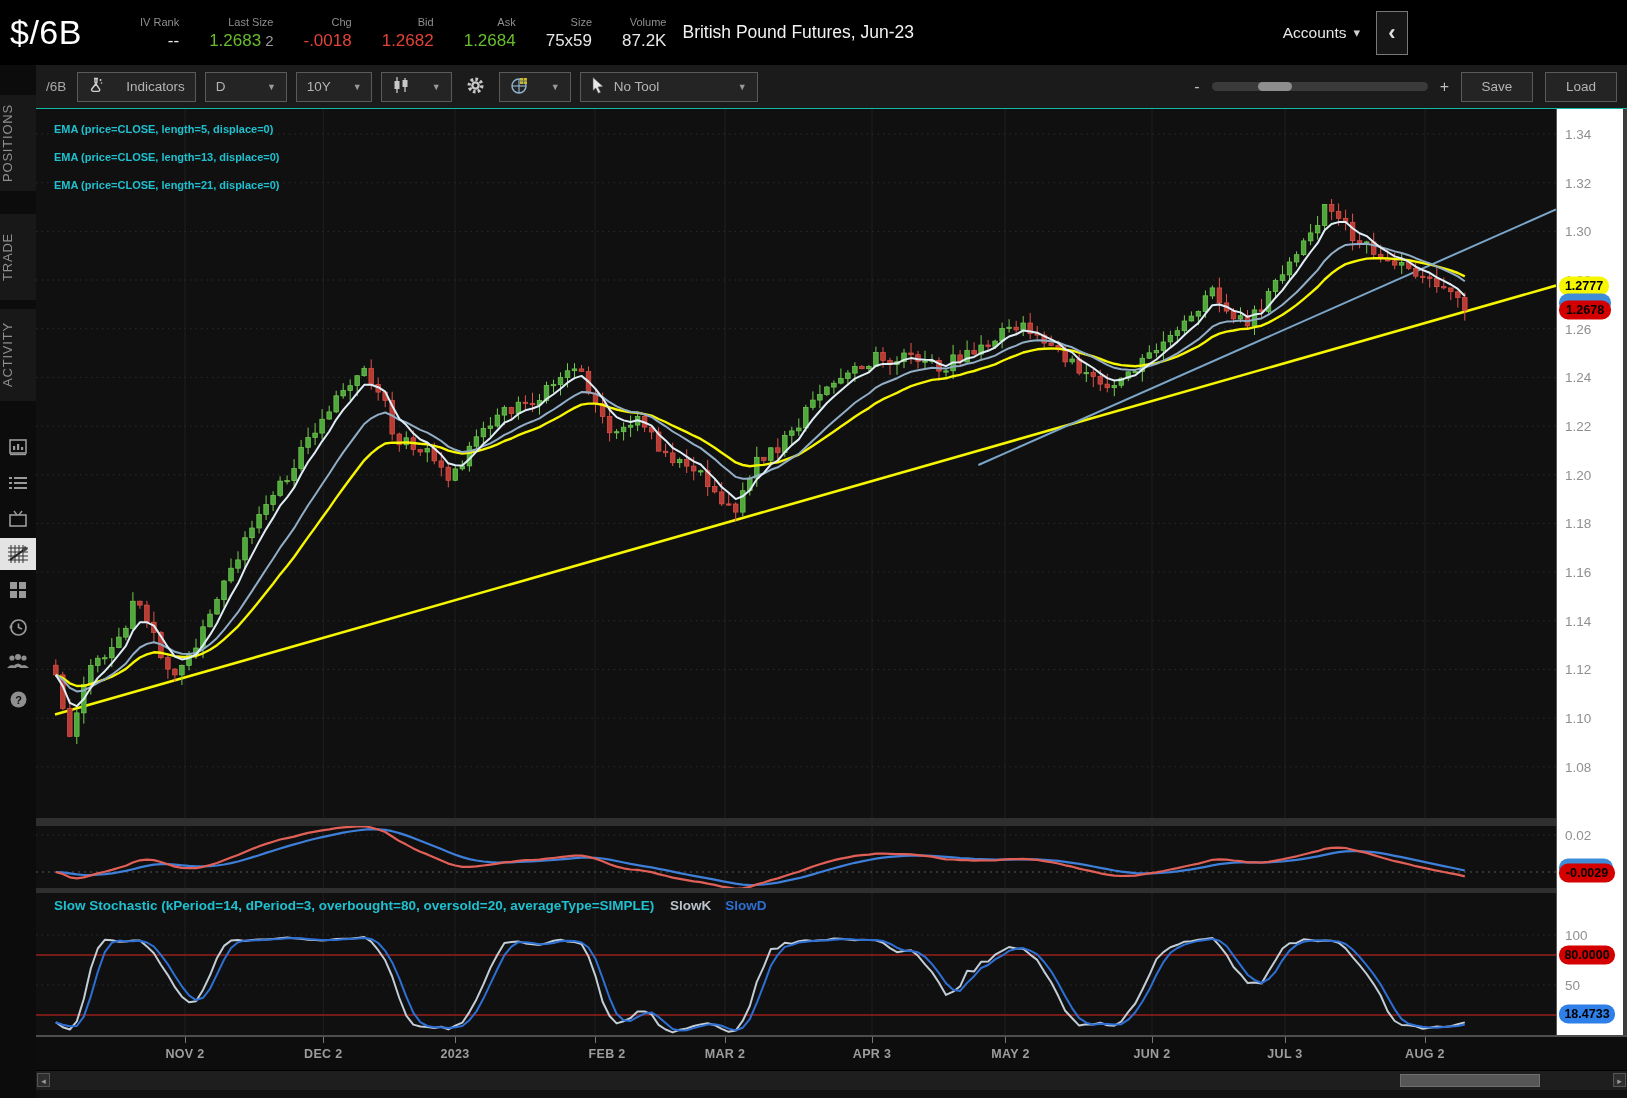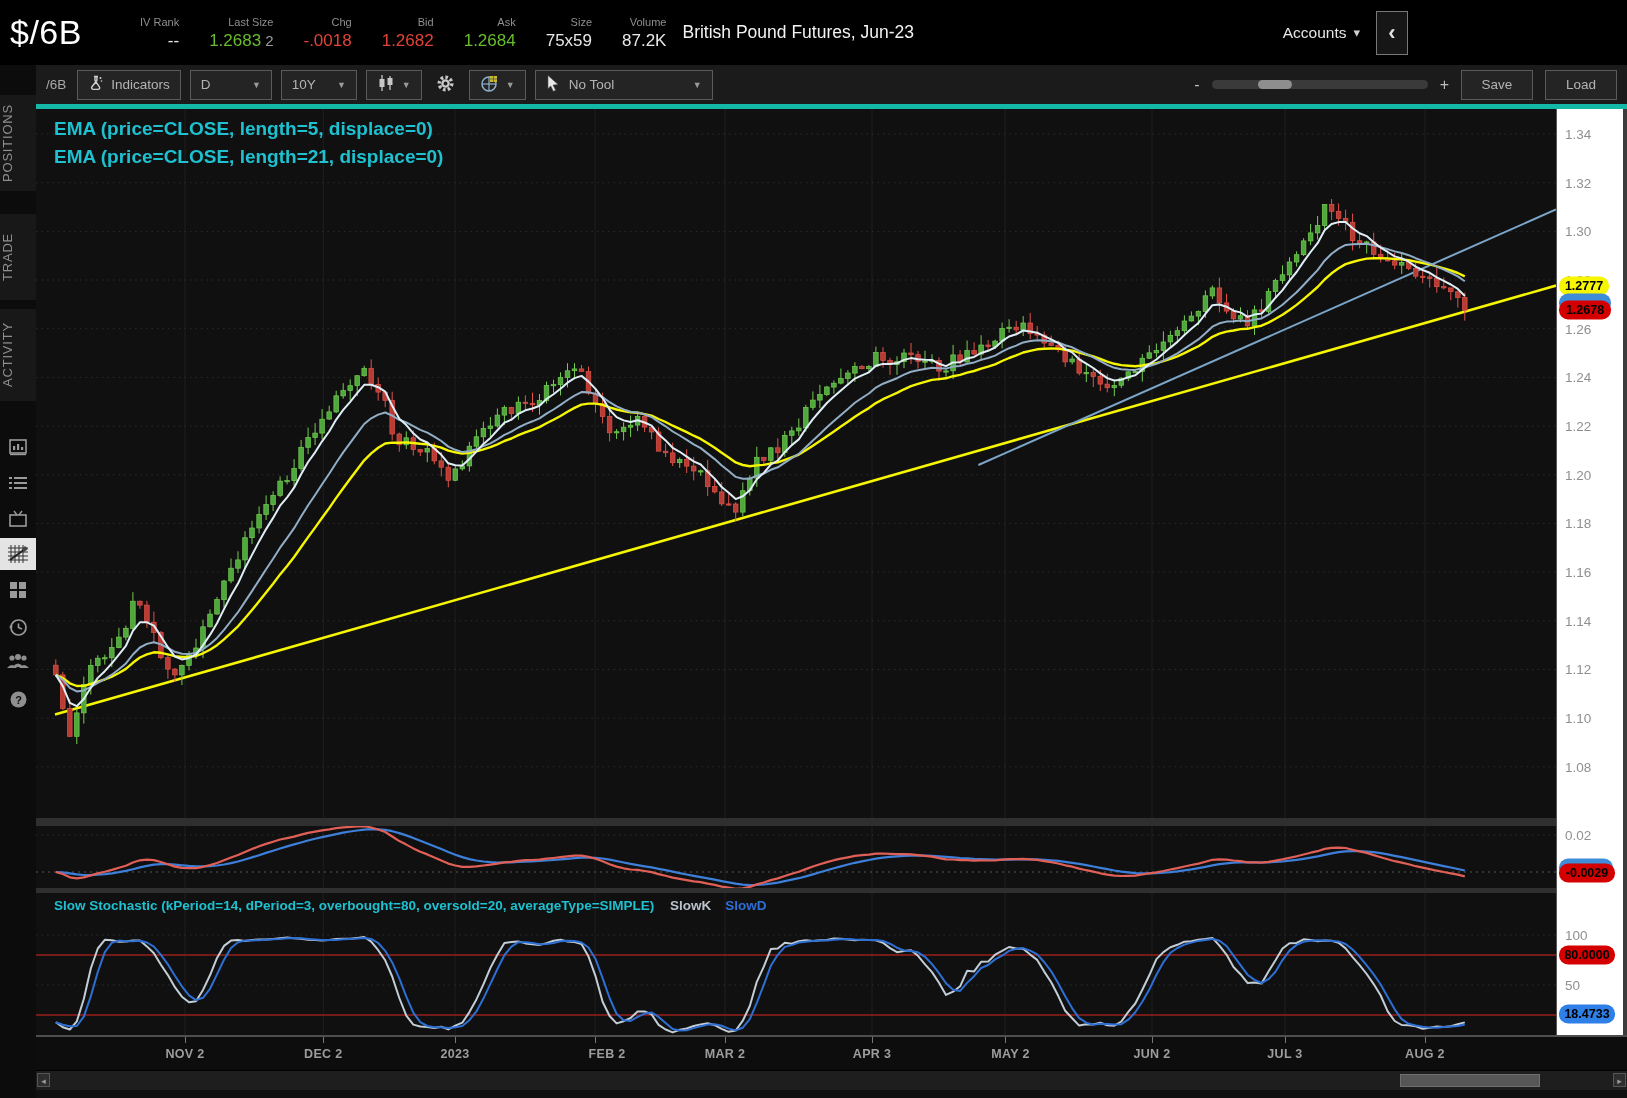--- a/index.html
+++ b/index.html
@@ -28,41 +28,41 @@
             font-size:13px;letter-spacing:.8px;cursor:pointer;border-left:1px solid #000;}
   .side-icon{position:absolute;left:0;width:36px;height:32px;display:flex;align-items:center;justify-content:center;cursor:pointer;}
   .side-icon svg{display:block;}
   .side-icon.active{background:#e4e4e4;}
 
   
   #chart-area{position:absolute;left:36px;top:65px;width:1591px;height:1033px;background:#101010;}
 
   
   #toolbar{position:absolute;left:0;top:0;width:1591px;height:44px;background:var(--toolbar_bg);
-           display:flex;align-items:center;gap:9px;padding:0 10px;box-sizing:border-box;border-bottom:5px solid #14b8a6;}
+           display:flex;align-items:center;gap:9px;padding:0 10px;box-sizing:border-box;border-bottom:1px solid #14b8a6;}
   .tb-sym{color:#a8a8a8;font-size:13.5px;margin-right:2px;}
   .tbtn{background:#242424;border:1px solid #5a5a5a;color:#b4b4b4;height:30px;box-sizing:border-box;
-        display:inline-flex;align-items:center;gap:7px;padding:0 10px;font-size:13.5px;cursor:pointer;}
+        display:inline-flex;align-items:center;gap:22px;padding:0 10px;font-size:13.5px;cursor:pointer;}
   .tbtn.noborder{border-color:transparent;background:transparent;padding:0 4px;}
   .tri{font-size:9px;color:#9a9a9a;}
   .tb-right{margin-left:auto;display:flex;align-items:center;gap:12px;}
   .zoomsign{color:#bdbdbd;font-size:16px;}
   .slider{position:relative;width:216px;height:9px;background:#3a3a3a;border-radius:5px;cursor:pointer;}
   .slider .thumb{position:absolute;left:46px;top:0;width:34px;height:9px;background:#8e8e8e;border-radius:5px;}
   .tbtn.wide{width:72px;justify-content:center;}
 
   
   #main-svg{position:absolute;left:0;top:44px;}
   #macd-svg{position:absolute;left:0;top:761px;}
   #stoch-svg{position:absolute;left:0;top:828px;}
   .divider{position:absolute;left:0;width:1591px;background:#2f2f2f;}
   #div1{top:753px;height:8px;} #div2{top:823px;height:5px;}
 
   #ema-labels{position:absolute;left:18px;top:50px;}
-  #ema-labels div{color:var(--cyan);font-size:19px;font-weight:bold;height:28px;line-height:28px;}
+  #ema-labels div{color:var(--cyan);font-size:11px;font-weight:bold;height:28px;line-height:28px;}
   .study-label{position:absolute;left:18px;font-size:13.5px;font-weight:bold;white-space:nowrap;z-index:3;}
   #macd-label{top:765px;} #stoch-label{top:833px;}
   .study-label .main{color:var(--cyan);}
   .study-label .val{color:var(--macd_value);margin-left:10px;}
   .study-label .avg{color:var(--macd_avg);margin-left:10px;}
   .study-label .zero{color:#9a9a9a;margin-left:10px;}
   .study-label .sk{color:#b9c2ca;margin-left:12px;}
   .study-label .sd{color:#2e6fd4;margin-left:10px;}
 
   
@@ -715,20 +715,21 @@
         <line x1="1421.8" y1="181.3" x2="1421.8" y2="198.6" stroke="#e0534a" stroke-width="1"></line>
         <rect x="1419.5" y="182.8" width="4.6" height="5.7" fill="#b83c34" stroke="#e0534a" stroke-width=".7"></rect>
         <line x1="1428.8" y1="183.7" x2="1428.8" y2="211.6" stroke="#e0534a" stroke-width="1"></line>
         <rect x="1426.5" y="188.5" width="4.6" height="12.7" fill="#b83c34" stroke="#e0534a" stroke-width=".7"></rect>
         <polyline points="19.8,565.9 26.8,569.0 33.8,574.3 40.8,577.0 47.8,576.9 54.8,575.0 61.8,572.7 68.8,570.5 75.8,567.6 82.9,564.0 89.9,559.9 96.9,553.8 103.9,548.5 110.9,545.3 117.9,543.3 124.9,543.8 131.9,545.3 138.9,547.2 145.9,548.0 153.0,547.8 160.0,547.0 167.0,544.3 174.0,540.8 181.0,536.2 188.0,530.4 195.0,523.9 202.0,517.3 209.0,509.2 216.0,501.0 223.1,492.3 230.1,483.5 237.1,474.7 244.1,465.4 251.1,456.9 258.1,448.0 265.1,438.0 272.1,428.1 279.1,418.6 286.1,408.8 293.2,399.1 300.2,388.9 307.2,379.2 314.2,369.8 321.2,360.5 328.2,351.3 335.2,344.4 342.2,338.8 349.2,334.5 356.2,333.6 363.3,333.8 370.3,333.4 377.3,334.0 384.3,334.8 391.3,335.3 398.3,336.8 405.3,338.7 412.3,341.7 419.3,343.3 426.3,344.6 433.4,343.9 440.4,342.4 447.4,340.3 454.4,338.2 461.4,335.3 468.4,332.0 475.4,329.5 482.4,326.2 489.4,323.3 496.5,320.8 503.5,318.1 510.5,314.3 517.5,310.8 524.5,307.0 531.5,302.8 538.5,298.9 545.5,295.6 552.5,294.6 559.5,294.6 566.6,295.8 573.6,298.3 580.6,300.5 587.6,302.1 594.6,303.4 601.6,303.8 608.6,305.1 615.6,306.7 622.6,310.0 629.6,313.0 636.7,316.7 643.7,319.8 650.7,323.2 657.7,326.7 664.7,329.9 671.7,334.3 678.7,338.7 685.7,343.8 692.7,348.4 699.7,353.4 706.8,356.0 713.8,357.2 720.8,356.4 727.8,355.9 734.8,354.3 741.8,353.4 748.8,350.9 755.8,348.3 762.8,345.6 769.8,341.3 776.9,336.7 783.9,332.1 790.9,327.2 797.9,322.4 804.9,317.5 811.9,312.7 818.9,307.7 825.9,303.3 832.9,299.1 839.9,294.1 847.0,290.2 854.0,287.0 861.0,283.9 868.0,280.3 875.0,277.1 882.0,274.9 889.0,272.8 896.0,270.9 903.0,270.1 910.0,269.3 917.1,267.2 924.1,265.9 931.1,263.7 938.1,262.0 945.1,259.6 952.1,257.6 959.1,255.3 966.1,252.0 973.1,249.0 980.2,246.4 987.2,243.5 994.2,241.8 1001.2,240.3 1008.2,239.8 1015.2,239.5 1022.2,239.6 1029.2,240.8 1036.2,241.6 1043.2,243.7 1050.3,245.5 1057.3,247.5 1064.3,250.0 1071.3,252.6 1078.3,254.8 1085.3,256.1 1092.3,256.7 1099.3,257.2 1106.3,256.5 1113.3,255.3 1120.4,254.1 1127.4,252.2 1134.4,249.8 1141.4,247.3 1148.4,244.1 1155.4,240.7 1162.4,237.2 1169.4,232.7 1176.4,227.8 1183.4,224.7 1190.5,222.6 1197.5,221.5 1204.5,220.1 1211.5,219.8 1218.5,218.1 1225.5,216.7 1232.5,213.6 1239.5,209.8 1246.5,205.8 1253.5,201.0 1260.6,195.9 1267.6,190.1 1274.6,184.1 1281.6,178.0 1288.6,170.5 1295.6,164.3 1302.6,159.3 1309.6,155.1 1316.6,153.0 1323.6,151.2 1330.7,149.6 1337.7,149.2 1344.7,149.2 1351.7,149.4 1358.7,150.0 1365.7,150.4 1372.7,151.2 1379.7,152.6 1386.7,154.0 1393.7,155.4 1400.8,157.4 1407.8,159.4 1414.8,161.5 1421.8,164.0 1428.8,167.4" fill="none" stroke="#f6f600" stroke-width="2.4" stroke-linejoin="round"></polyline>
         <polyline points="19.8,565.9 26.8,570.7 33.8,578.8 40.8,582.4 47.8,581.4 54.8,577.9 61.8,573.8 68.8,570.2 75.8,565.7 82.9,560.3 89.9,554.4 96.9,545.5 103.9,538.5 110.9,534.9 117.9,533.2 124.9,535.4 131.9,539.0 138.9,542.8 145.9,544.7 153.0,544.9 160.0,544.0 167.0,540.3 174.0,535.3 181.0,528.9 188.0,520.8 195.0,512.0 202.0,503.2 209.0,492.6 216.0,482.1 223.1,471.1 230.1,460.3 237.1,449.8 244.1,438.7 251.1,429.1 258.1,419.2 265.1,407.6 272.1,396.3 279.1,386.0 286.1,375.2 293.2,364.8 300.2,353.7 307.2,343.4 314.2,333.8 321.2,324.3 328.2,315.0 335.2,309.3 342.2,305.6 349.2,303.5 356.2,306.6 363.3,310.8 370.3,313.4 377.3,317.2 384.3,320.9 391.3,323.6 398.3,327.6 405.3,332.0 412.3,337.6 419.3,340.8 426.3,343.1 433.4,342.2 440.4,340.2 447.4,337.2 454.4,334.3 461.4,330.3 468.4,325.8 475.4,322.7 482.4,318.5 489.4,315.1 496.5,312.3 503.5,309.3 510.5,304.6 517.5,300.5 524.5,295.9 531.5,291.0 538.5,286.6 545.5,283.1 552.5,283.3 559.5,284.9 566.6,288.1 573.6,293.2 580.6,297.4 587.6,300.4 594.6,302.7 601.6,303.4 608.6,305.5 615.6,308.0 622.6,312.9 629.6,317.3 636.7,322.5 643.7,326.5 650.7,330.9 657.7,335.3 664.7,339.1 671.7,344.6 678.7,350.1 685.7,356.5 692.7,362.0 699.7,367.9 706.8,369.8 713.8,369.7 720.8,366.6 727.8,364.5 734.8,360.8 741.8,358.3 748.8,353.7 755.8,349.2 762.8,344.9 769.8,338.2 776.9,331.5 783.9,324.9 790.9,318.2 797.9,311.9 804.9,305.9 811.9,299.9 818.9,293.8 825.9,289.0 832.9,284.5 839.9,278.6 847.0,274.7 854.0,272.0 861.0,269.2 868.0,265.6 875.0,262.8 882.0,261.3 889.0,259.9 896.0,258.7 903.0,259.2 910.0,259.6 917.1,257.6 924.1,257.0 931.1,254.8 938.1,253.4 945.1,250.9 952.1,249.0 959.1,246.6 966.1,242.7 973.1,239.2 980.2,236.6 987.2,233.4 994.2,232.1 1001.2,231.2 1008.2,231.6 1015.2,232.3 1022.2,233.5 1029.2,236.3 1036.2,238.3 1043.2,242.0 1050.3,245.0 1057.3,248.3 1064.3,252.1 1071.3,255.9 1078.3,258.8 1085.3,260.3 1092.3,260.7 1099.3,260.9 1106.3,259.3 1113.3,257.0 1120.4,254.8 1127.4,251.7 1134.4,248.1 1141.4,244.3 1148.4,239.7 1155.4,235.1 1162.4,230.4 1169.4,224.2 1176.4,217.7 1183.4,214.3 1190.5,212.6 1197.5,212.2 1204.5,211.4 1211.5,212.2 1218.5,210.6 1225.5,209.4 1232.5,205.6 1239.5,200.7 1246.5,195.7 1253.5,189.6 1260.6,183.3 1267.6,176.0 1274.6,168.5 1281.6,161.1 1288.6,151.7 1295.6,144.7 1302.6,139.6 1309.6,135.9 1316.6,135.3 1323.6,135.1 1330.7,134.8 1337.7,136.3 1344.7,138.1 1351.7,140.1 1358.7,142.4 1365.7,144.0 1372.7,146.2 1379.7,149.2 1386.7,151.9 1393.7,154.4 1400.8,157.7 1407.8,160.7 1414.8,163.9 1421.8,167.4 1428.8,172.2" fill="none" stroke="#92aec6" stroke-width="2" stroke-linejoin="round"></polyline>
         <polyline points="19.8,565.9 26.8,577.1 33.8,593.8 40.8,597.2 47.8,590.0 54.8,578.8 61.8,568.9 68.8,562.2 75.8,554.3 82.9,545.6 89.9,536.8 96.9,521.9 103.9,513.3 110.9,513.3 117.9,516.6 124.9,527.3 131.9,538.2 138.9,547.5 145.9,550.4 153.0,548.9 160.0,545.6 167.0,536.3 174.0,525.9 181.0,514.2 188.0,500.1 195.0,486.5 202.0,474.6 209.0,459.3 216.0,445.9 223.1,432.4 230.1,420.1 237.1,408.9 244.1,396.7 251.1,388.3 258.1,378.7 265.1,365.2 272.1,353.0 279.1,343.3 286.1,332.3 293.2,322.5 300.2,310.6 307.2,300.9 314.2,292.8 321.2,284.1 328.2,275.8 335.2,275.7 342.2,278.2 349.2,282.6 356.2,296.7 363.3,309.8 370.3,316.1 377.3,324.3 384.3,330.5 391.3,333.5 398.3,339.6 405.3,345.8 412.3,354.3 419.3,356.2 426.3,356.4 433.4,350.0 440.4,342.6 447.4,334.9 454.4,328.9 461.4,321.3 468.4,313.7 475.4,310.7 482.4,304.9 489.4,301.3 496.5,299.5 503.5,296.8 510.5,290.0 517.5,285.2 524.5,279.7 531.5,273.7 538.5,269.1 545.5,266.9 552.5,272.6 559.5,279.9 566.6,289.1 573.6,300.7 580.6,308.1 587.6,311.4 594.6,313.0 601.6,311.2 608.6,313.5 615.6,316.7 622.6,325.2 629.6,331.4 636.7,338.8 643.7,342.8 650.7,347.6 657.7,352.4 664.7,355.5 671.7,362.9 678.7,369.6 685.7,378.0 692.7,383.7 699.7,390.1 706.8,387.3 713.8,381.2 720.8,370.2 727.8,363.9 734.8,355.5 741.8,351.5 748.8,343.1 755.8,336.1 762.8,330.4 769.8,319.7 776.9,310.2 783.9,302.0 790.9,294.0 797.9,287.4 804.9,281.4 811.9,275.6 818.9,269.6 825.9,266.3 832.9,263.3 839.9,256.7 847.0,254.9 854.0,255.1 861.0,254.3 868.0,250.9 875.0,249.1 882.0,250.2 889.0,250.8 896.0,251.0 903.0,254.7 910.0,257.1 917.1,253.4 924.1,253.2 931.1,249.4 938.1,247.9 945.1,244.0 952.1,241.8 959.1,238.5 966.1,232.2 973.1,227.5 980.2,225.3 987.2,221.5 994.2,222.6 1001.2,223.7 1008.2,227.2 1015.2,230.3 1022.2,233.8 1029.2,240.2 1036.2,243.4 1043.2,250.3 1050.3,254.7 1057.3,259.0 1064.3,264.4 1071.3,269.1 1078.3,271.5 1085.3,270.8 1092.3,268.1 1099.3,266.3 1106.3,260.6 1113.3,255.0 1120.4,250.5 1127.4,244.6 1134.4,238.6 1141.4,232.9 1148.4,226.0 1155.4,219.7 1162.4,214.0 1169.4,204.9 1176.4,196.2 1183.4,195.5 1190.5,197.7 1197.5,201.7 1204.5,203.4 1211.5,207.9 1218.5,205.6 1225.5,204.5 1232.5,197.2 1239.5,188.7 1246.5,181.1 1253.5,171.7 1260.6,163.0 1267.6,152.6 1274.6,143.0 1281.6,134.2 1288.6,121.3 1295.6,115.0 1302.6,113.1 1309.6,113.1 1316.6,119.3 1323.6,124.2 1330.7,127.1 1337.7,133.2 1344.7,138.6 1351.7,143.0 1358.7,147.4 1365.7,149.4 1372.7,152.7 1379.7,157.6 1386.7,161.0 1393.7,163.8 1400.8,168.4 1407.8,171.9 1414.8,175.5 1421.8,179.9 1428.8,187.0" fill="none" stroke="#dfeef6" stroke-width="2" stroke-linejoin="round"></polyline>
       </svg>
     <div id="ema-labels">
       <div>EMA (price=CLOSE, length=5, displace=0)</div>
+      <div>EMA (price=CLOSE, length=13, displace=0)</div>
       <div>EMA (price=CLOSE, length=21, displace=0)</div>
     </div>
 
     <div class="divider" id="div1"></div>
 
     <svg id="macd-svg" width="1520" height="62" viewBox="0 0 1520 62">
         <line x1="149.0" y1="0" x2="149.0" y2="62" stroke="#1f1f1f" stroke-width="1"></line>
         <line x1="287.3" y1="0" x2="287.3" y2="62" stroke="#1f1f1f" stroke-width="1"></line>
         <line x1="419.1" y1="0" x2="419.1" y2="62" stroke="#1f1f1f" stroke-width="1"></line>
         <line x1="559.1" y1="0" x2="559.1" y2="62" stroke="#1f1f1f" stroke-width="1"></line>

